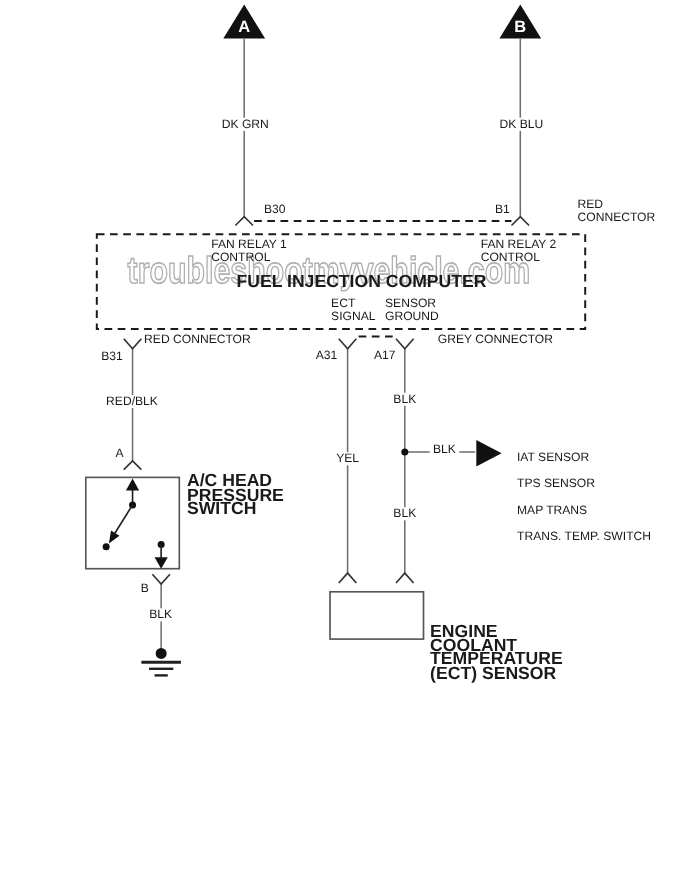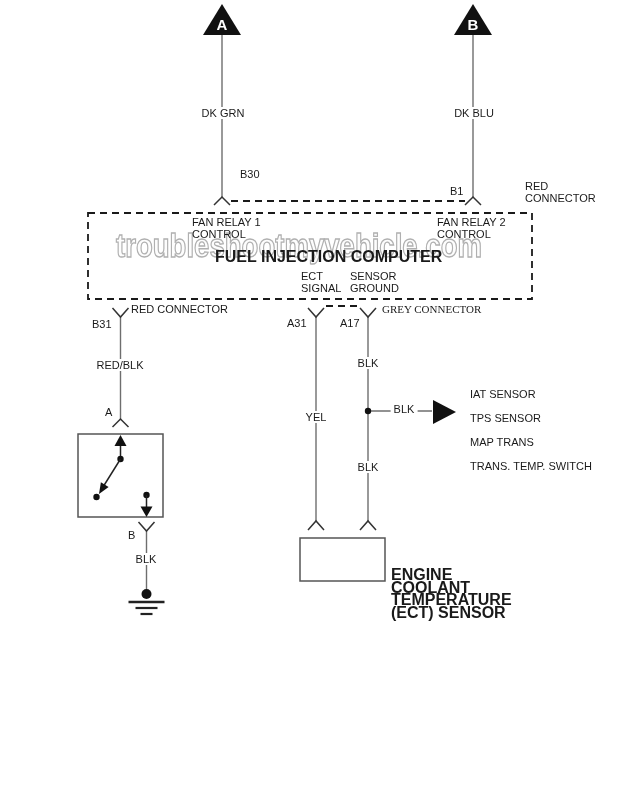--- a/index.html
+++ b/index.html
@@ -85,44 +85,47 @@
 
   <div class="lbl gap" style="left:223px;top:107px;">DK GRN</div>
   <div class="lbl gap" style="left:474px;top:107px;">DK BLU</div>
   <div class="lbl gap" style="left:120px;top:359px;">RED/BLK</div>
   <div class="lbl gap" style="left:316px;top:411px;">YEL</div>
   <div class="lbl gap" style="left:368px;top:357px;">BLK</div>
   <div class="lbl gap" style="left:404px;top:403px;">BLK</div>
   <div class="lbl gap" style="left:368px;top:461px;">BLK</div>
   <div class="lbl gap" style="left:146px;top:553px;">BLK</div>
 
-  <div class="lbl" style="left:196px;top:168px;padding-left:44px;">B30</div>
+  <div class="lbl" style="left:196px;top:185px;padding-left:44px;">B30</div>
   <div class="lbl" style="left:450px;top:185px;">B1</div>
   <div class="lbl" style="left:487px;top:180px;margin-left:38px;">RED
 CONNECTOR</div>
   <div class="lbl" style="left:92px;top:318px;">B31</div>
   <div class="lbl" style="left:131px;top:303px;">RED CONNECTOR</div>
   <div class="lbl" style="left:287px;top:317px;">A31</div>
   <div class="lbl" style="left:340px;top:317px;">A17</div>
-  <div class="lbl" style="left:382px;top:303px;font-family:Liberation Serif, serif;">GREY CONNECTOR</div>
+  <div class="lbl" style="left:398px;top:303px;">GREY CONNECTOR</div>
 
   <div class="lbl" style="left:192px;top:216px;">FAN RELAY 1
 CONTROL</div>
   <div class="lbl" style="left:437px;top:216px;">FAN RELAY 2
 CONTROL</div>
   <div class="lbl bold" style="left:215px;top:251px;">FUEL INJECTION COMPUTER</div>
   <div class="lbl" style="left:301px;top:270px;">ECT
 SIGNAL</div>
   <div class="lbl" style="left:350px;top:270px;">SENSOR
 GROUND</div>
 
   <div class="lbl" style="left:105px;top:406px;">A</div>
+  <div class="lbl bold" style="left:170px;top:432px;">A/C HEAD
+PRESSURE
+SWITCH</div>
   <div class="lbl" style="left:128px;top:529px;">B</div>
 
-  <div class="lbl" style="left:470px;top:376px;">
+  <div class="lbl" style="left:470px;top:398px;">
     <div class="sensor-line">IAT SENSOR</div>
     <div class="sensor-line">TPS SENSOR</div>
     <div class="sensor-line">MAP TRANS</div>
     <div class="sensor-line">TRANS. TEMP. SWITCH</div>
   </div>
 
   <div class="lbl bold" style="left:391px;top:537px;margin-top:32px;">ENGINE
 COOLANT
 TEMPERATURE
 (ECT) SENSOR</div>

